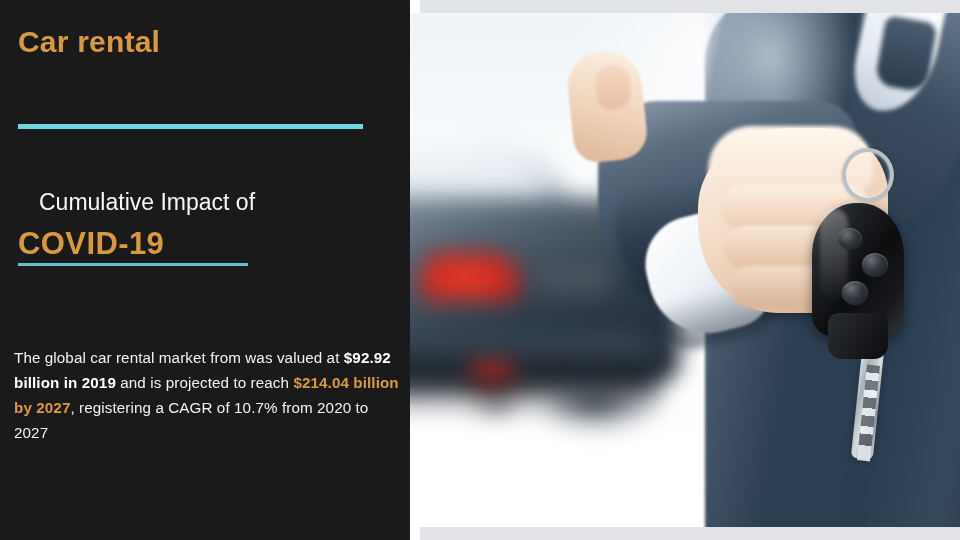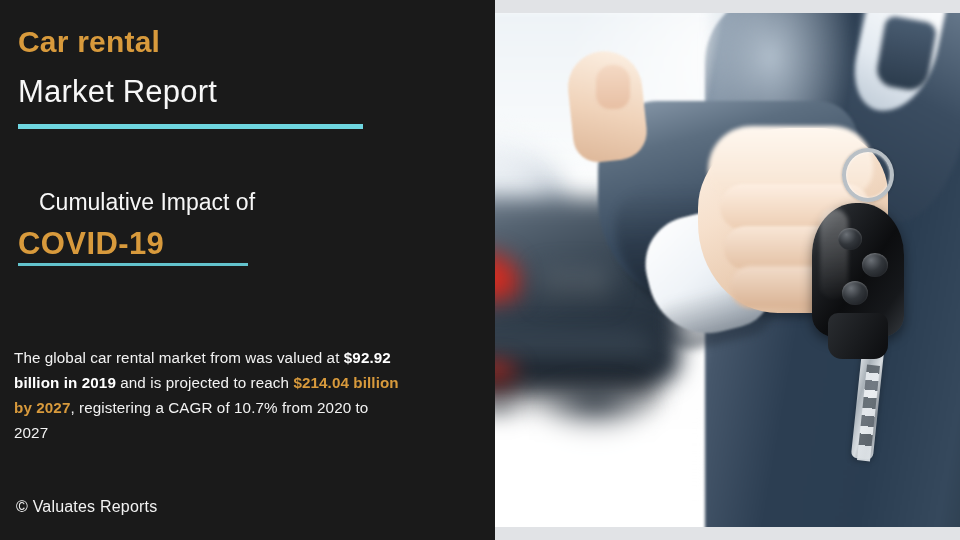--- a/index.html
+++ b/index.html
@@ -355,21 +355,21 @@
         #dfe4e8 84%, #dfe4e8 100%);
     transform: rotate(6deg);
     z-index: 4;
     opacity: 0.92;
   }
 
   
   #panel {
     position: absolute;
     left: 0; top: 0;
-    width: 495px;
+    width: 410px;
     height: 540px;
     background: #1a1a1a;
     z-index: 10;
   }
 
   #title-primary {
     position: absolute;
     left: 18px; top: 25px;
     font-size: 30px;
     font-weight: 700;
@@ -493,28 +493,26 @@
     </div>
   </div>
 
   <div class="grey-strip" id="grey-strip-top"></div>
   <div class="grey-strip" id="grey-strip-bottom"></div>
 
   <div id="panel">
 
     <div id="title-primary">Car rental</div>
 
-    <div id="title-secondary">Market Report</div>
 
     <div id="rule-primary"></div>
 
     <div id="subtitle-line-1">Cumulative Impact of</div>
 
     <div id="subtitle-line-2">COVID-19</div>
 
     <div id="rule-secondary"></div>
 
     <p id="body-copy"><span>The global car rental market from was valued at </span><span class="strong">$92.92 billion in 2019</span><span> and is projected to reach </span><span class="accent">$214.04 billion by 2027</span><span>, registering a CAGR of 10.7% from 2020 to 2027</span></p>
 
-    <div id="footer-credit">© Valuates Reports</div>
   </div>
 
 </div>
 
 </body></html>

